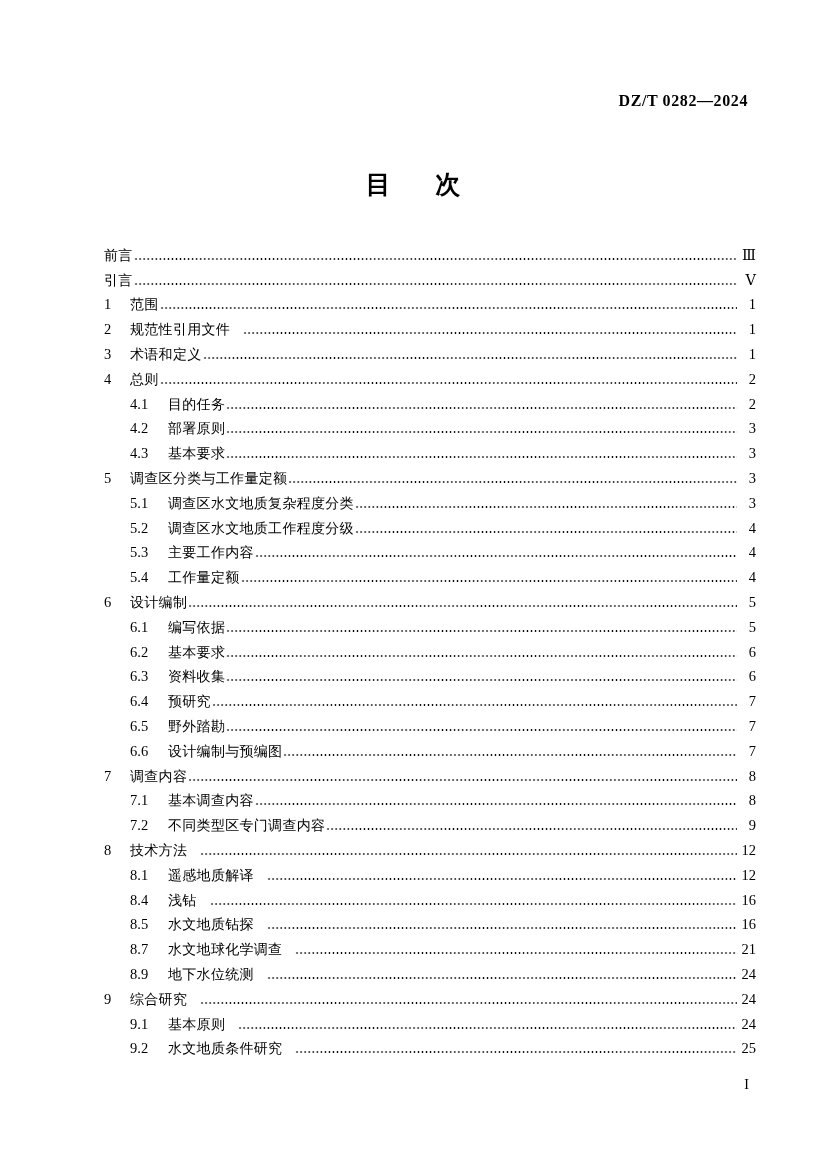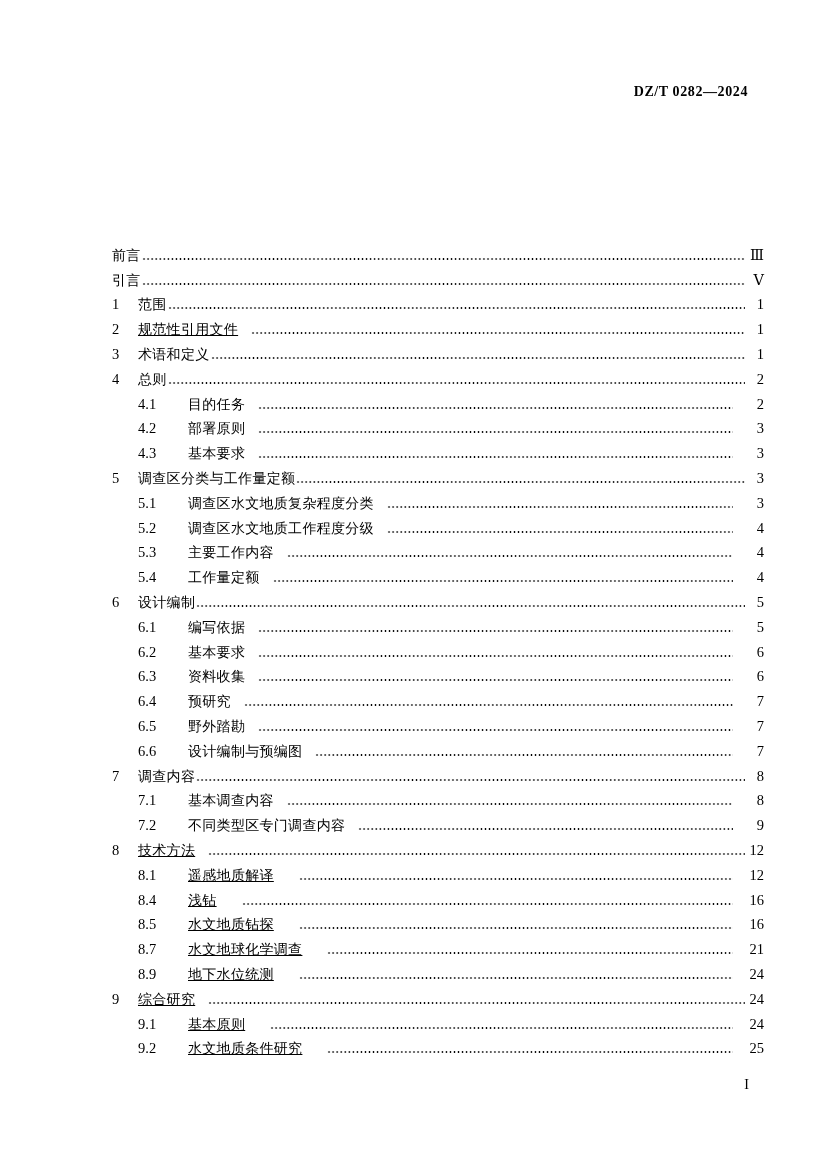--- a/index.html
+++ b/index.html
@@ -20,25 +20,25 @@
     position: absolute;
     left: 0;
     top: 0;
     width: 826px;
     height: 1169px;
   }
 
   
   .doc-header {
     position: absolute;
-    top: 84px;
+    top: 92px;
     right: 78px;
     font-family: "Liberation Serif", "DejaVu Serif", serif;
     font-weight: bold;
-    font-size: 14px;
+    font-size: 16px;
     letter-spacing: 0.6px;
     white-space: nowrap;
   }
 
   
   .toc-title {
     position: absolute;
     top: 168px;
     left: 0;
     width: 826px;
@@ -47,21 +47,21 @@
     font-size: 25px;
     font-weight: bold;
     letter-spacing: 18px;
     text-indent: 18px;
   }
 
   
   .toc {
     position: absolute;
     top: 240px;
-    left: 112px;
+    left: 104px;
     width: 652px;
   }
 
   .toc-entry {
     display: flex;
     align-items: flex-end;
     height: 24.8px;
     font-size: 14.5px;
     line-height: 20px;
     white-space: nowrap;
@@ -105,44 +105,45 @@
     flex: 0 0 auto;
     min-width: 17px;
     text-align: right;
     font-family: "Liberation Serif", "DejaVu Serif", serif;
     font-size: 14.5px;
   }
 
   
   .lvl0 .num { width: 0; }
   .lvl1 .num { width: 26px; }
-  .lvl2 { padding-left: 26px; gap: 12px; }
+  .lvl2 { padding-left: 26px; }
   .lvl2 .num { width: 38px; }
 
   
-  .gap .label { padding-right: 12px; text-decoration: underline; }
+  .gap .label { padding-right: 12px; }
 
   
   .folio {
     position: absolute;
     top: 1077px;
     left: 0;
     width: 749px;
     text-align: right;
     font-family: "Liberation Serif", "DejaVu Serif", serif;
     font-size: 14px;
   }
 </style>
 </head>
 <body>
 
 <div class="page">
 
   <div class="doc-header">DZ/T 0282—2024</div>
 
+  <div class="toc-title">目    次</div>
 
   <div class="toc">
       <div class="toc-entry lvl0">
         <span class="num"></span>
         <span class="label">前言</span>
         <span class="leader"></span>
         <span class="pageno">Ⅲ</span>
       </div>
       <div class="toc-entry lvl0">
         <span class="num"></span>

